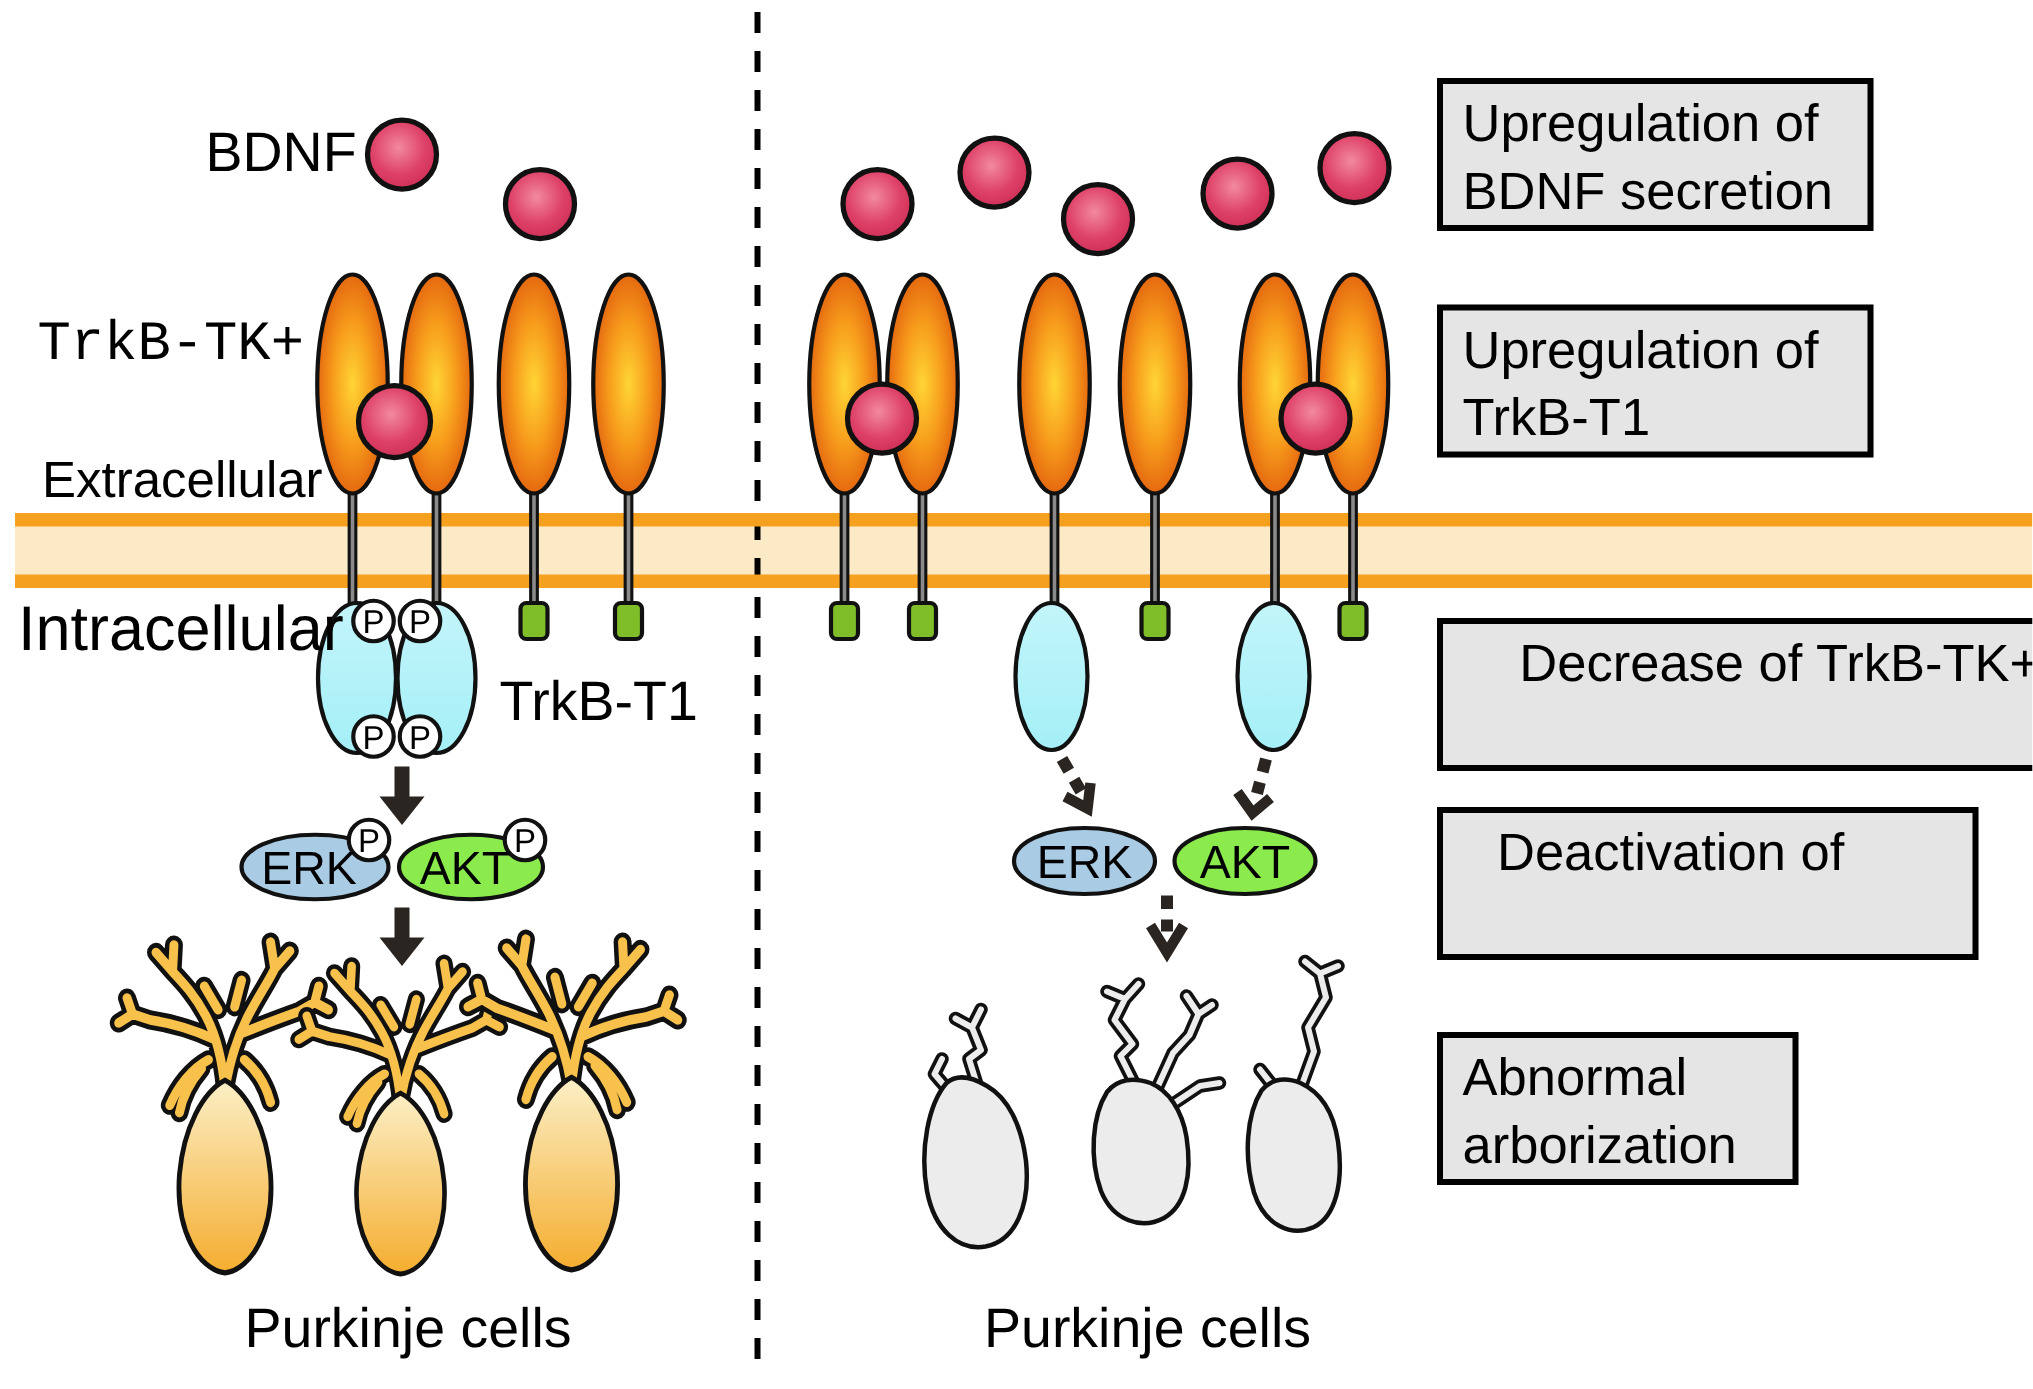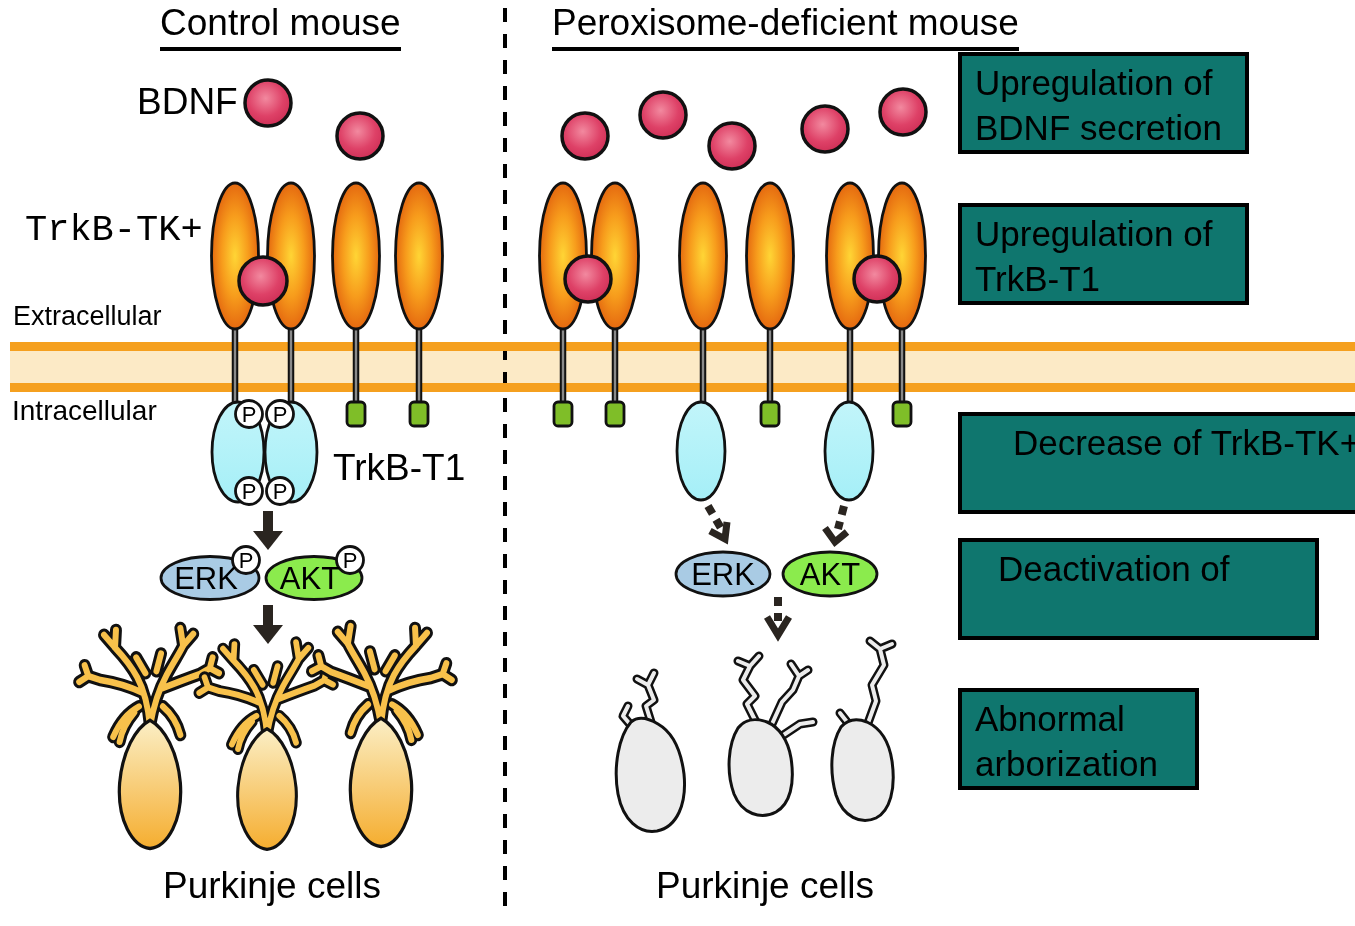--- a/index.html
+++ b/index.html
@@ -16,21 +16,21 @@
          font-family:"Liberation Sans","DejaVu Sans",sans-serif;color:var(--text,#000);}
   .lbl{position:absolute;white-space:nowrap;font-size:36px;line-height:1.1;color:var(--text,#000);}
   .title{position:absolute;font-size:37px;line-height:1.1;border-bottom:4px solid var(--text,#000);
          padding-bottom:3px;white-space:nowrap;}
   .mem-fill{position:absolute;left:10px;right:0;top:342px;height:50px;background:var(--membrane-fill,#FCEAC6);z-index:1;}
   .mem-stripe{position:absolute;left:10px;right:0;height:9px;background:var(--membrane-stripe,#F5A01F);z-index:3;}
   .separator{position:absolute;left:503px;width:4px;top:8px;height:898px;z-index:2;
     background:repeating-linear-gradient(to bottom,var(--text,#000) 0 14px,transparent 14px 26px);}
   svg.layer{position:absolute;left:0;top:0;z-index:4;}
   .textlayer{position:absolute;inset:0;z-index:5;pointer-events:none;}
-  .abox{position:absolute;border:4px solid var(--text,#000);background:#0f766e;z-index:5;
+  .abox{position:absolute;border:4px solid var(--text,#000);background:#e5e5e5;z-index:5;
         font-size:35px;line-height:45px;padding:4px 0 4px 13px;}
   .abox.centered{text-align:center;padding-left:0;}
   .svgtext{font-family:"Liberation Sans","DejaVu Sans",sans-serif;fill:var(--text,#000);}
 </style>
 </head>
 <body>
 
 <div class="stage">
 
   <div class="mem-fill"></div>
@@ -202,27 +202,25 @@
       </g>
       <g transform="translate(865,757)">
         <path d="M3,-34 L11,-56 L7,-72 L19,-92 L15,-108 M15,-108 L5,-116 M15,-108 L27,-113 M-14,-30 L-25,-44" fill="none" stroke="var(--outline,#111)" stroke-width="9" stroke-linecap="round" stroke-linejoin="round"></path>
         <path d="M3,-34 L11,-56 L7,-72 L19,-92 L15,-108 M15,-108 L5,-116 M15,-108 L27,-113 M-14,-30 L-25,-44" fill="none" stroke="var(--abnormal-cell-fill,#ECECEC)" stroke-width="4" stroke-linecap="round" stroke-linejoin="round"></path>
         <path d="M-24,-30 C-34,-14 -36,14 -29,38 C-22,60 -4,68 11,61 C25,54 31,32 27,4 C24,-16 15,-29 2,-35 C-8,-39 -17,-38 -24,-30 Z" fill="var(--abnormal-cell-fill,#ECECEC)" stroke="var(--outline,#111)" stroke-width="3"></path>
       </g>
     </g>
   </svg>
 
   <div class="textlayer">
-    <div class="title" style="left:160px;top:3px;">Control mouse</div>
-    <div class="title" style="left:552px;top:3px;">Peroxisome-deficient mouse</div>
 
     <div class="lbl" style="left:137px;top:82px;font-size:37px;">BDNF</div>
     <div class="lbl" style="left:25px;top:210px;font-size:37px;font-family:Liberation Mono, monospace;">TrkB-TK+</div>
-    <div class="lbl" style="left:13px;top:302px;font-size:27px;">Extracellular</div>
-    <div class="lbl" style="left:12px;top:396px;font-size:28px;">Intracellular</div>
+    <div class="lbl" style="left:28px;top:302px;font-size:34px;">Extracellular</div>
+    <div class="lbl" style="left:12px;top:396px;font-size:42px;">Intracellular</div>
     <div class="lbl" style="left:333px;top:448px;font-size:37px;">TrkB-T1</div>
     <div class="lbl" style="left:163px;top:866px;font-size:37px;">Purkinje cells</div>
     <div class="lbl" style="left:656px;top:866px;font-size:37px;">Purkinje cells</div>
   </div>
 
   <div class="abox" style="left:958px;top:52px;width:270px;height:86px;">
     <div>Upregulation of</div>
     <div>BDNF secretion</div>
   </div>
   <div class="abox" style="left:958px;top:203px;width:270px;height:86px;">

